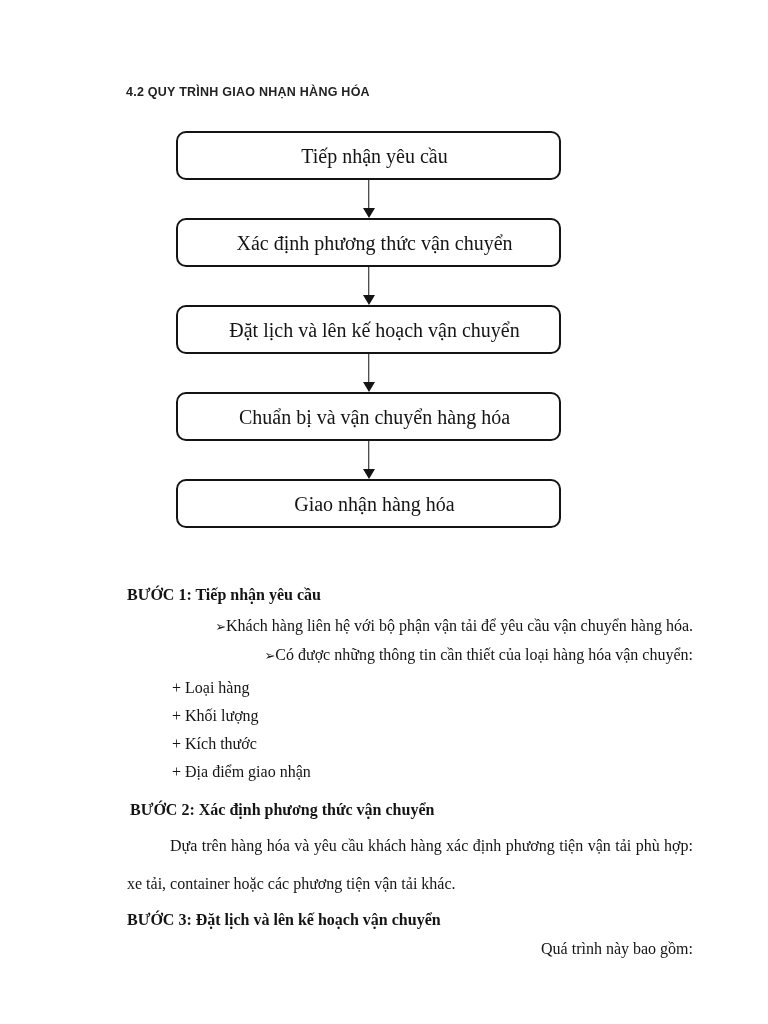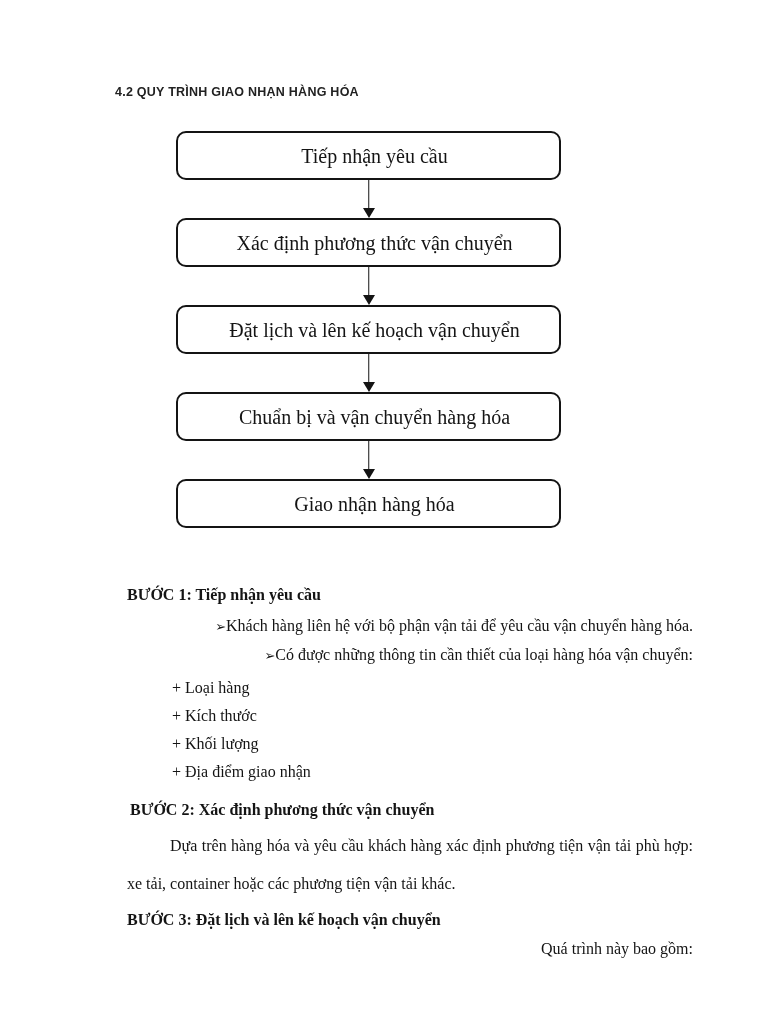--- a/index.html
+++ b/index.html
@@ -7,21 +7,21 @@
     position:relative;
     width:768px;height:1024px;
     margin:0 auto;
     background:#ffffff;
     font-family:"Liberation Serif", serif;
     color:#141414;
     overflow:hidden;
   }
   
   .doc-heading{
-    position:absolute;left:115px;top:85px;
+    position:absolute;left:126px;top:85px;
     font-family:"Liberation Sans", sans-serif;
     font-weight:700;font-size:12.5px;letter-spacing:.25px;
     color:#222;white-space:nowrap;
   }
   
   .flowchart{position:absolute;left:176px;top:131px;width:385px;}
   .flow-box{
     box-sizing:border-box;height:49px;width:100%;
     border:2px solid #141414;border-radius:10px;
     background:#ffffff;
@@ -123,22 +123,22 @@
       <li>
         <span class="bullet-glyph">➢</span><span>Khách hàng liên hệ với bộ phận vận tải để yêu cầu vận chuyển hàng hóa.</span>
       </li>
       <li>
         <span class="bullet-glyph">➢</span><span>Có được những thông tin cần thiết của loại hàng hóa vận chuyển:</span>
       </li>
     </ul>
 
     <div class="subitems">
       <div class="si">+ Loại hàng</div>
+      <div class="si">+ Khối lượng</div>
       <div class="si">+ Kích thước</div>
-      <div class="si">+ Khối lượng</div>
       <div class="si">+ Địa điểm giao nhận</div>
     </div>
 
     <h2 class="step-heading h-step2">BƯỚC 2: Xác định phương thức vận chuyển</h2>
 
     <p class="para">Dựa trên hàng hóa và yêu cầu khách hàng xác định phương tiện vận tải phù hợp: xe tải, container hoặc các phương tiện vận tải khác.</p>
 
     <h2 class="step-heading h-step3">BƯỚC 3: Đặt lịch và lên kế hoạch vận chuyển</h2>
 
     <p class="closing">Quá trình này bao gồm:</p>

